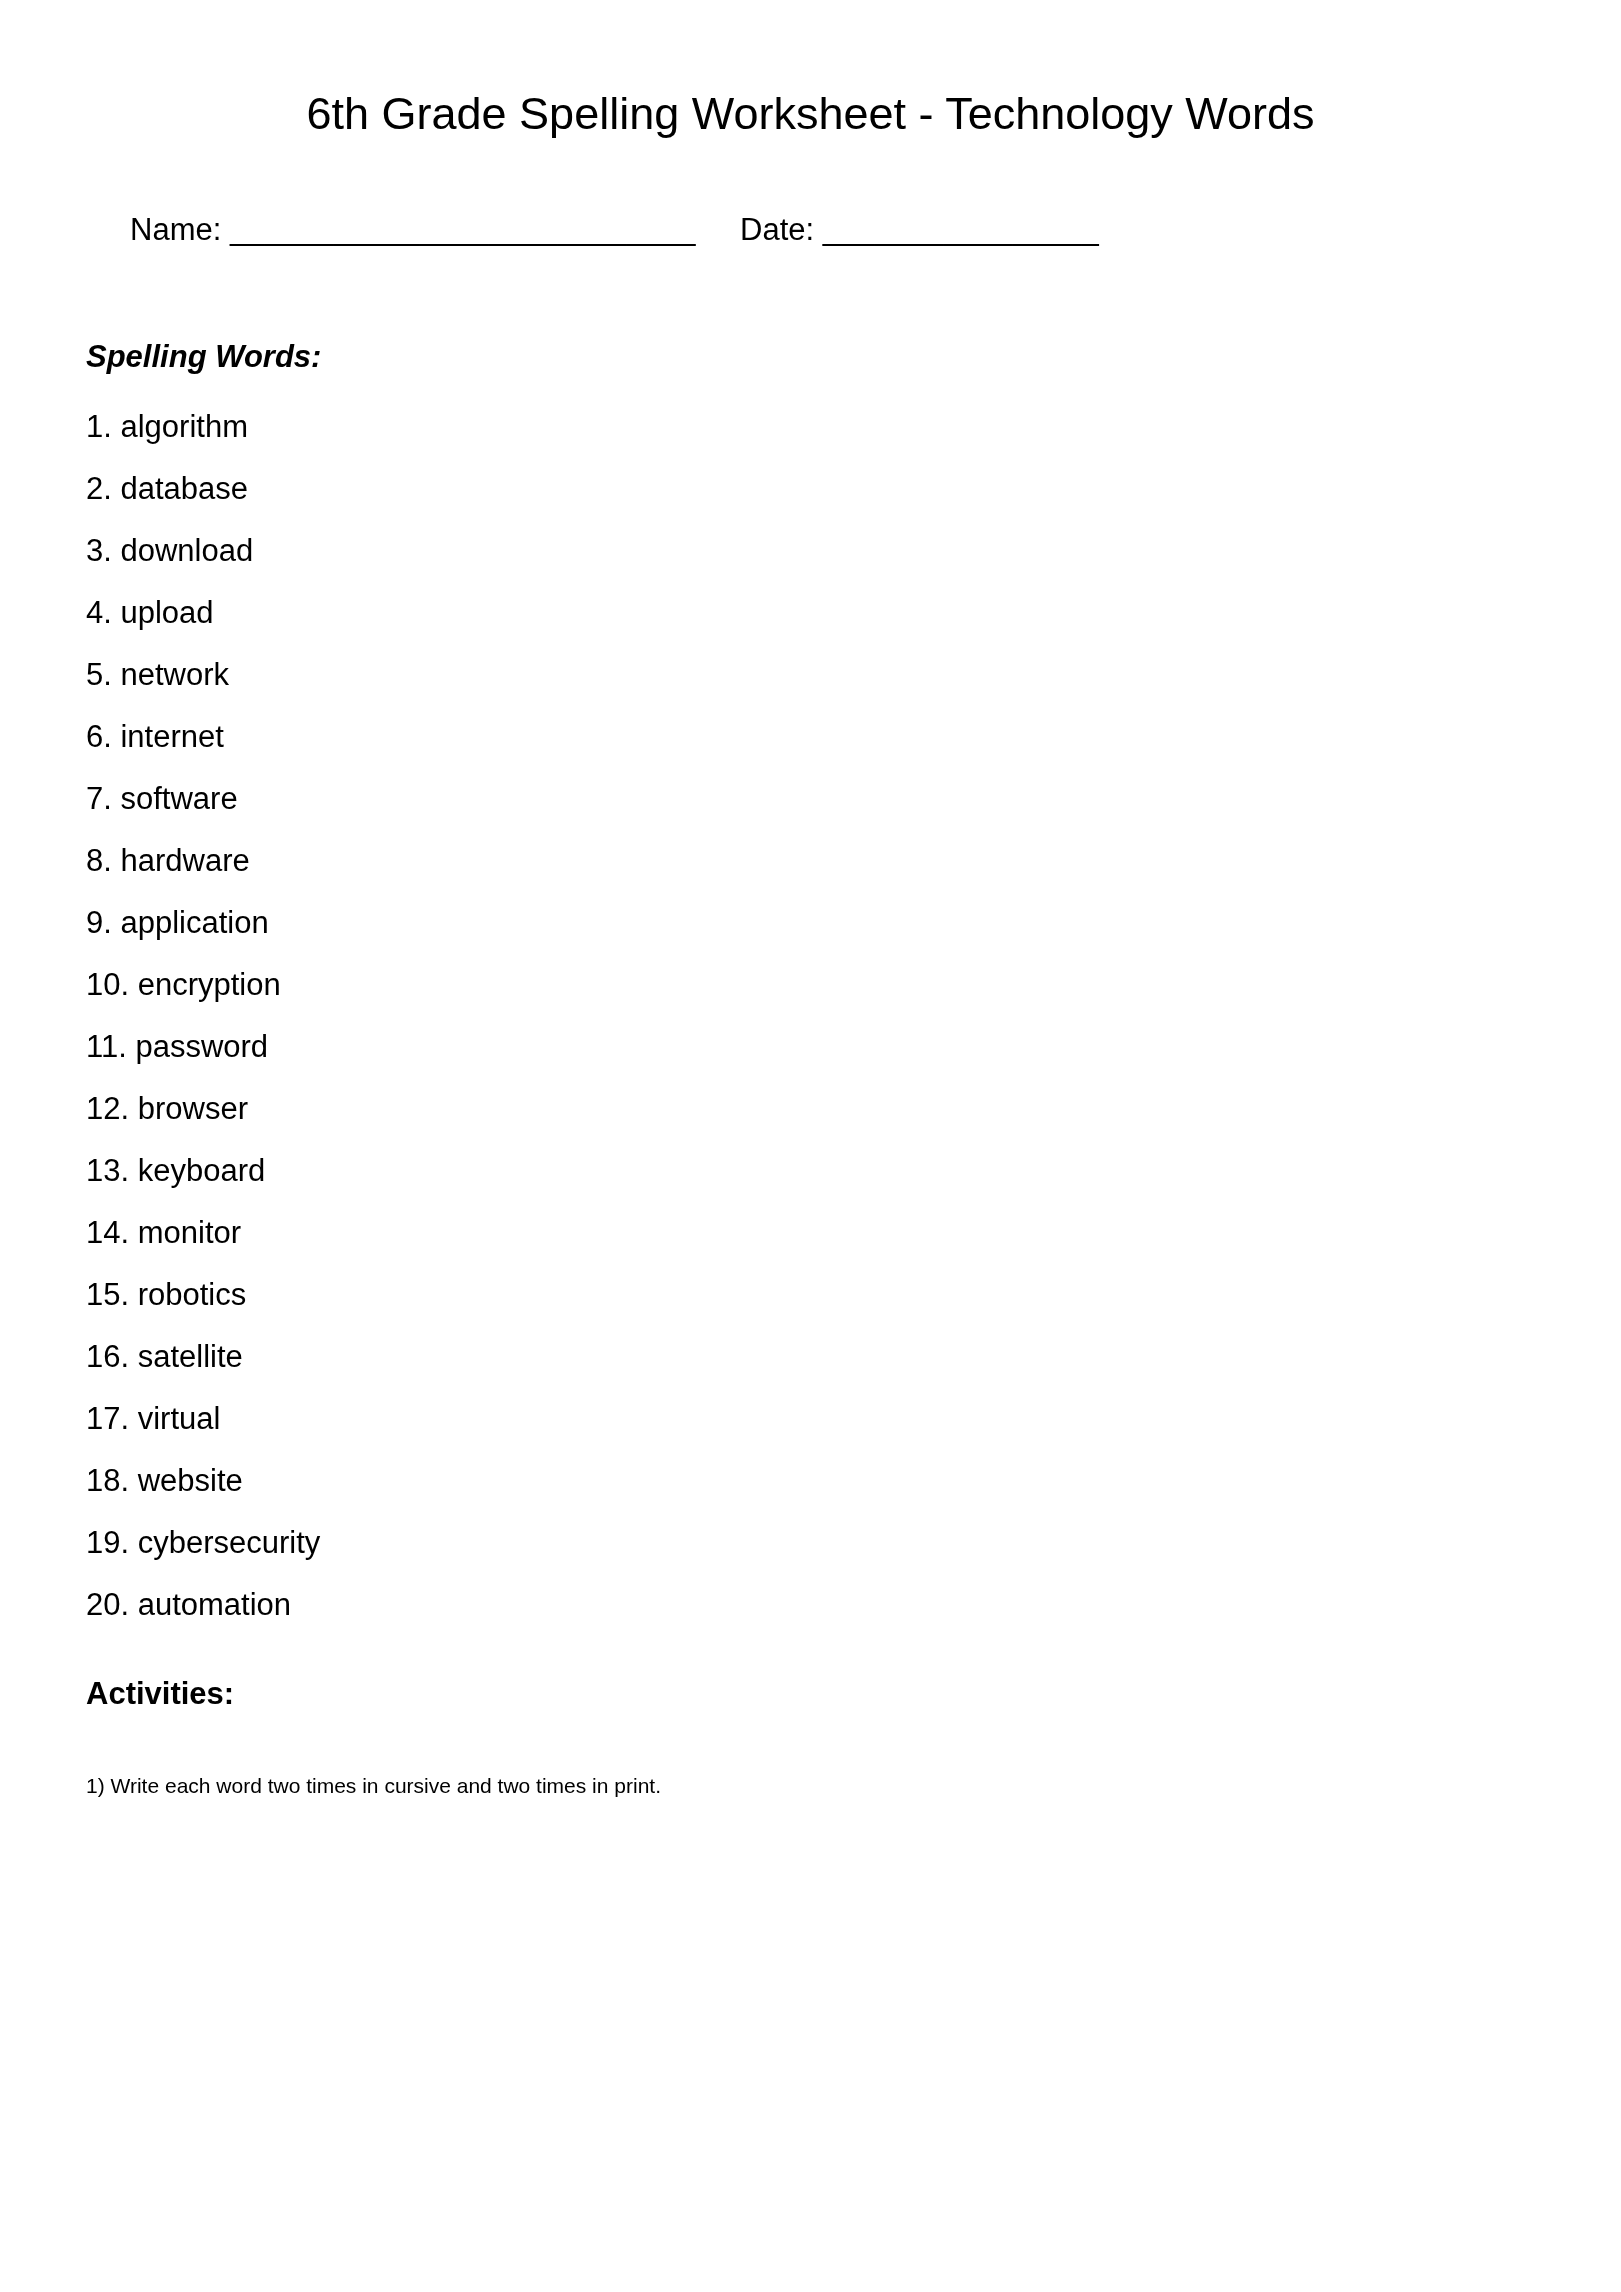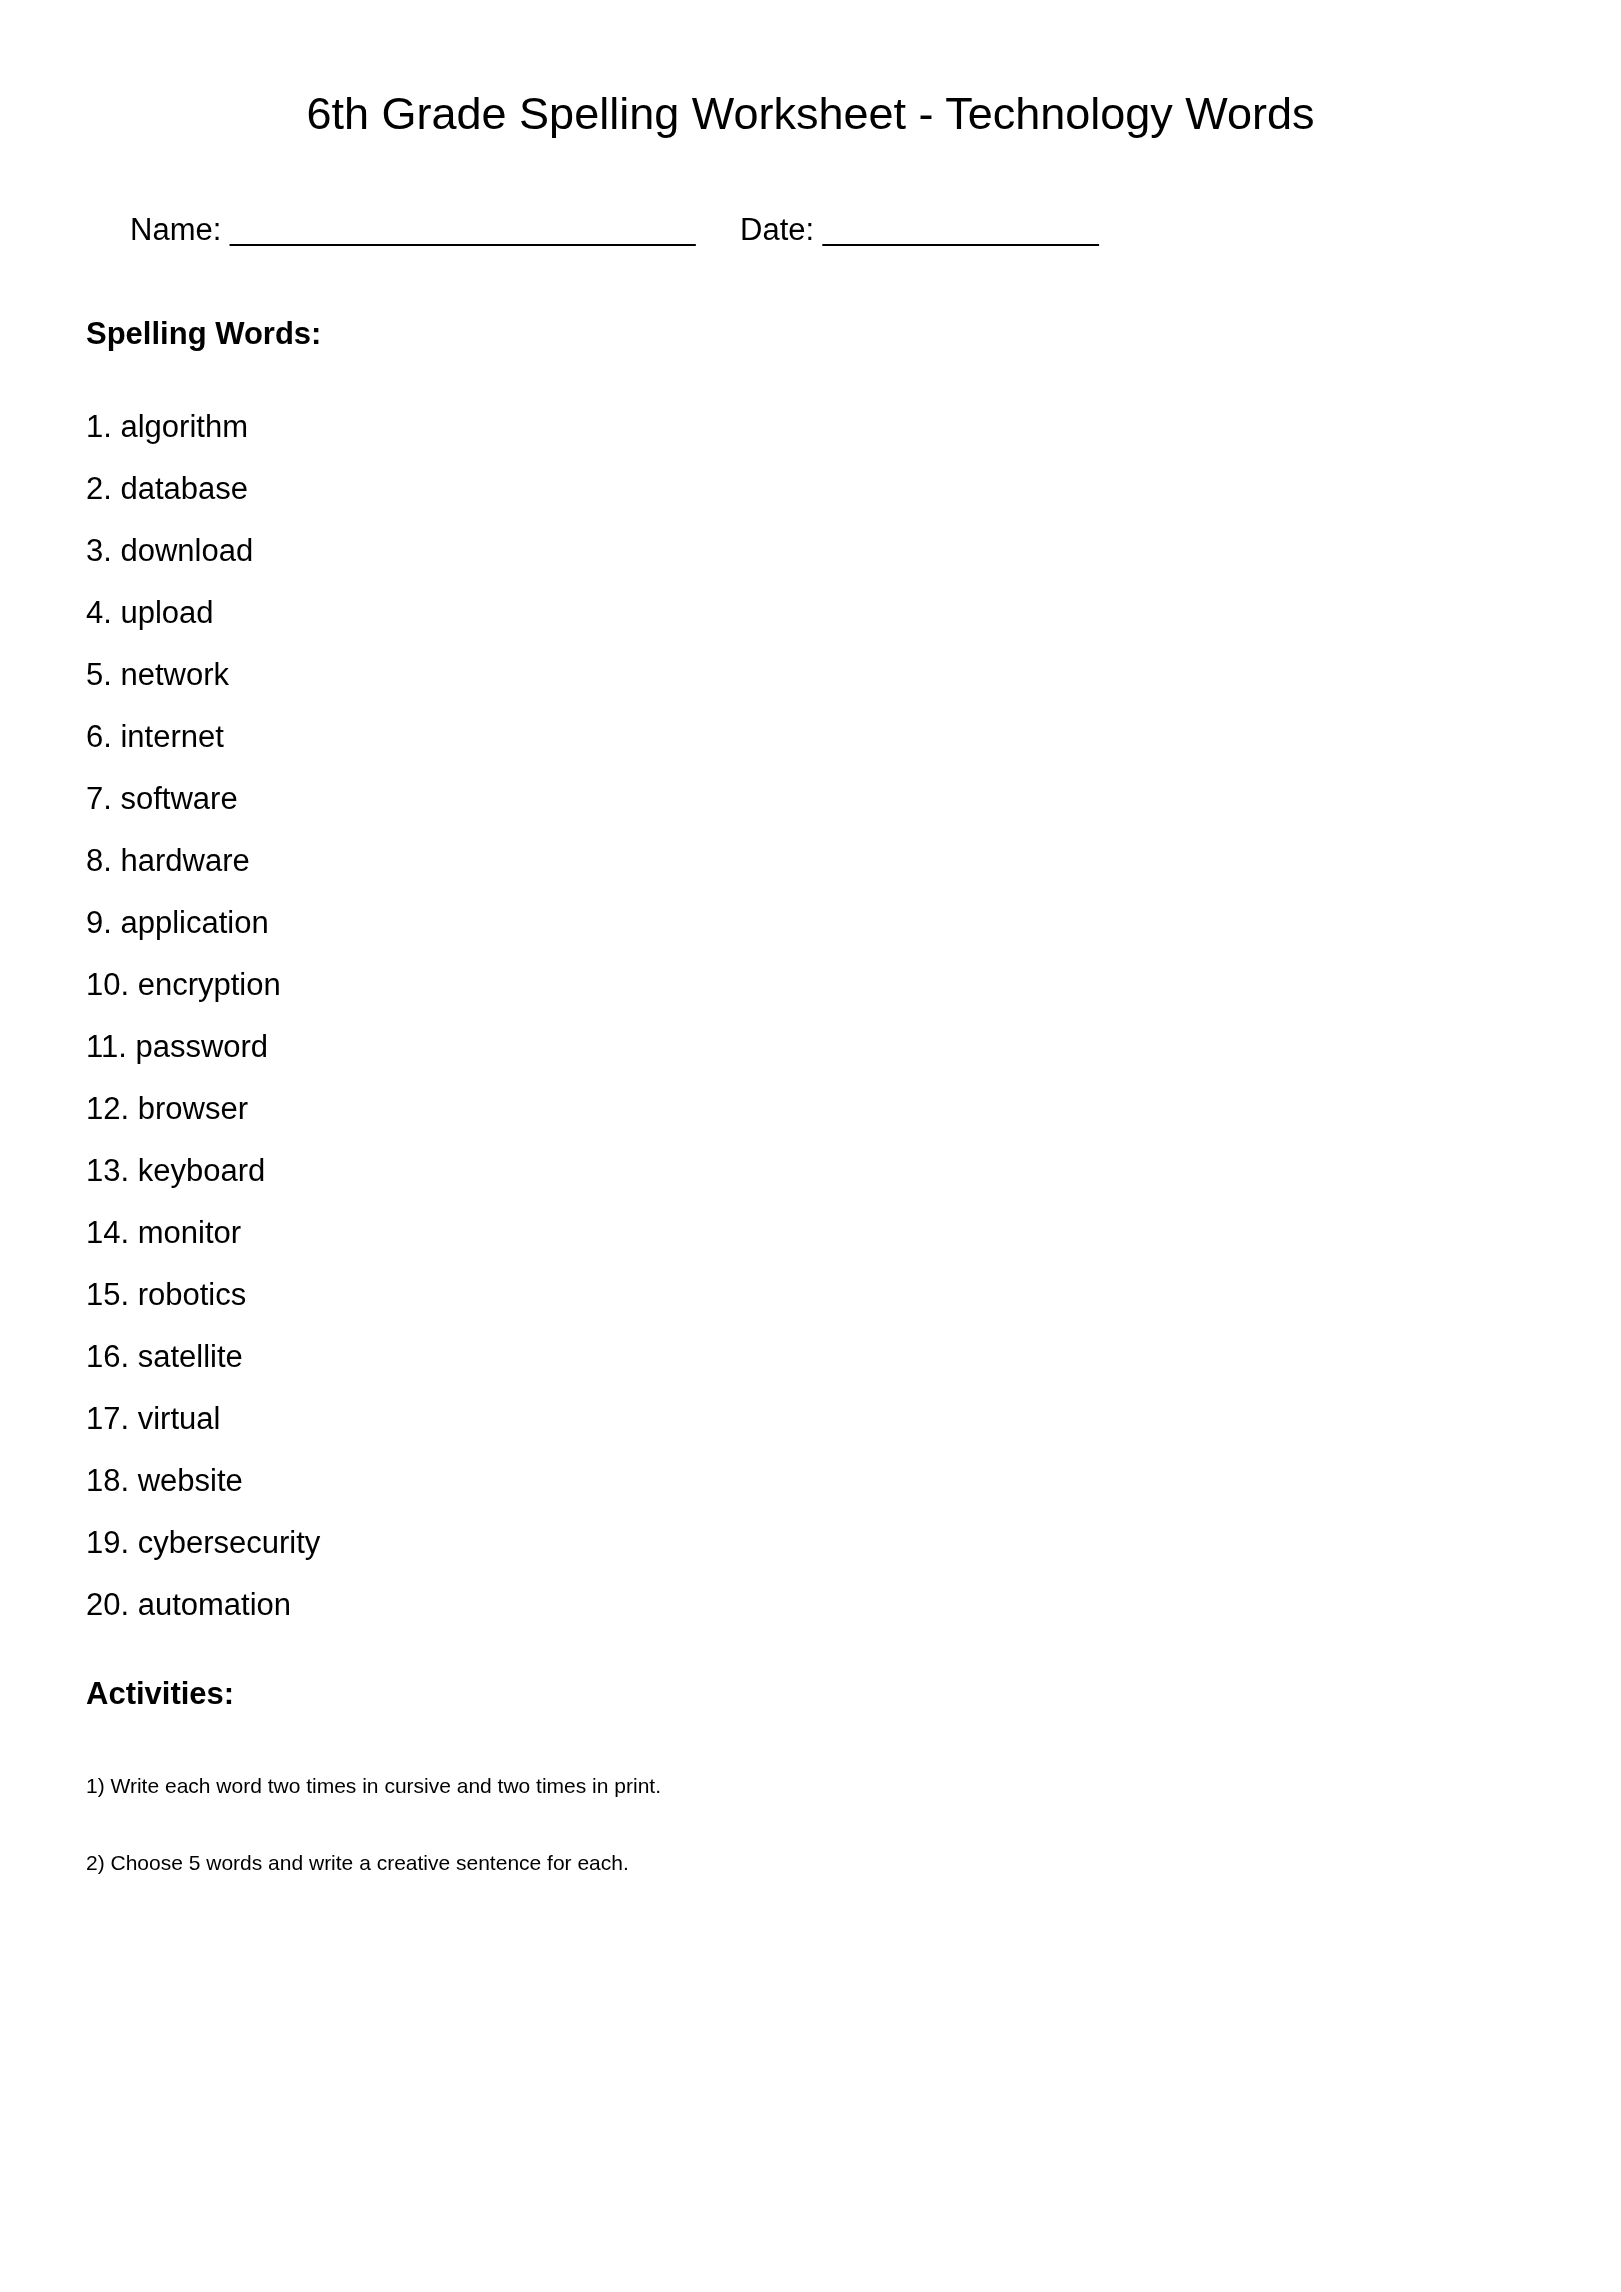--- a/index.html
+++ b/index.html
@@ -26,21 +26,21 @@
 <h1 class="abs title" style="margin:0;">6th Grade Spelling Worksheet - Technology Words</h1>
 
 <div class="abs fields">
   <span>Name:</span>
   <span>___________________________</span>
   <span class="gap"></span>
   <span>Date:</span>
   <span>________________</span>
 </div>
 
-<div class="abs section-heading" style="top:314px;">Spelling Words:</div>
+<div class="abs section-heading" style="top:337px;font-style:italic;">Spelling Words:</div>
 
 <ul class="abs word-list">
   <li>1. algorithm</li>
   <li>2. database</li>
   <li>3. download</li>
   <li>4. upload</li>
   <li>5. network</li>
   <li>6. internet</li>
   <li>7. software</li>
   <li>8. hardware</li>
@@ -55,15 +55,14 @@
   <li>17. virtual</li>
   <li>18. website</li>
   <li>19. cybersecurity</li>
   <li>20. automation</li>
 </ul>
 
 <div class="abs section-heading" style="top:1674px;">Activities:</div>
 
 <ol class="abs activities">
   <li>1) Write each word two times in cursive and two times in print.</li>
-  <li>2) Choose 5 words and write a creative sentence for each.</li>
 </ol>
 
 
 </body></html>

